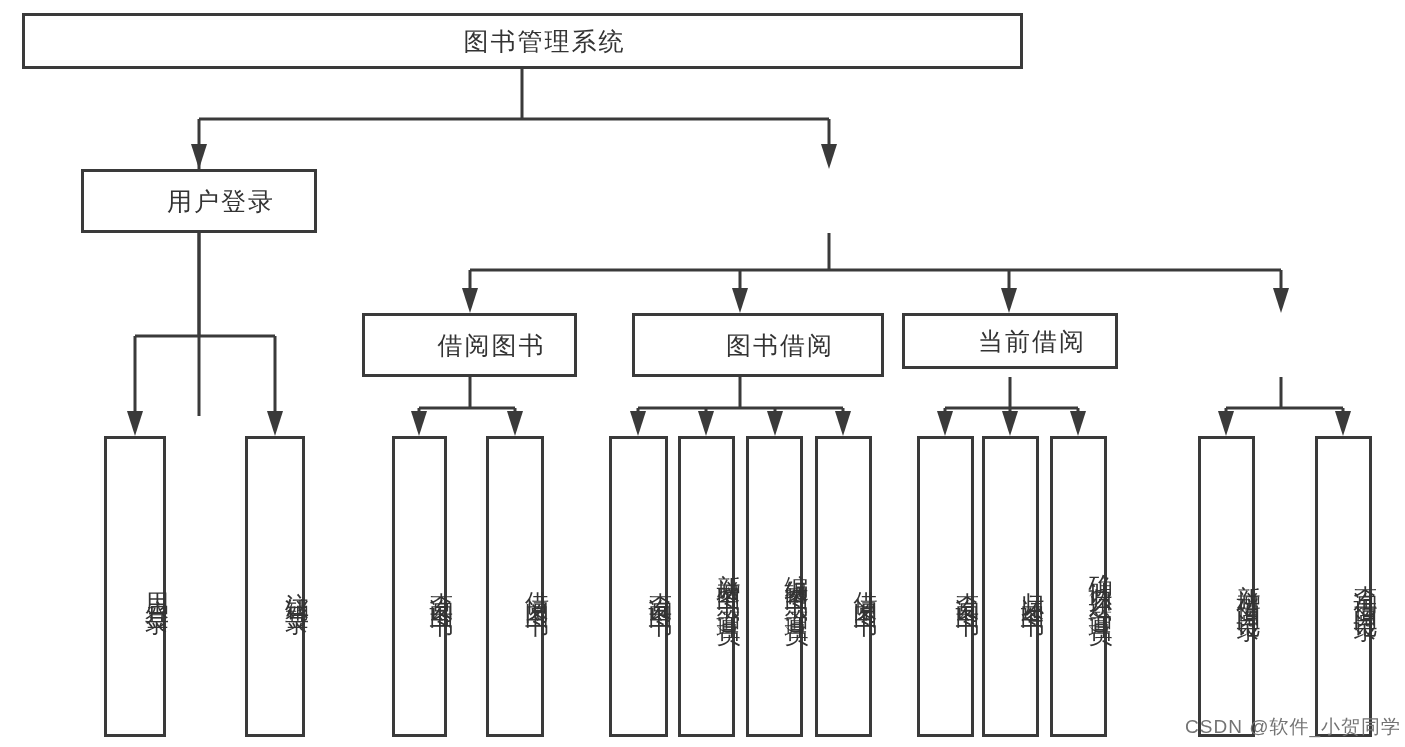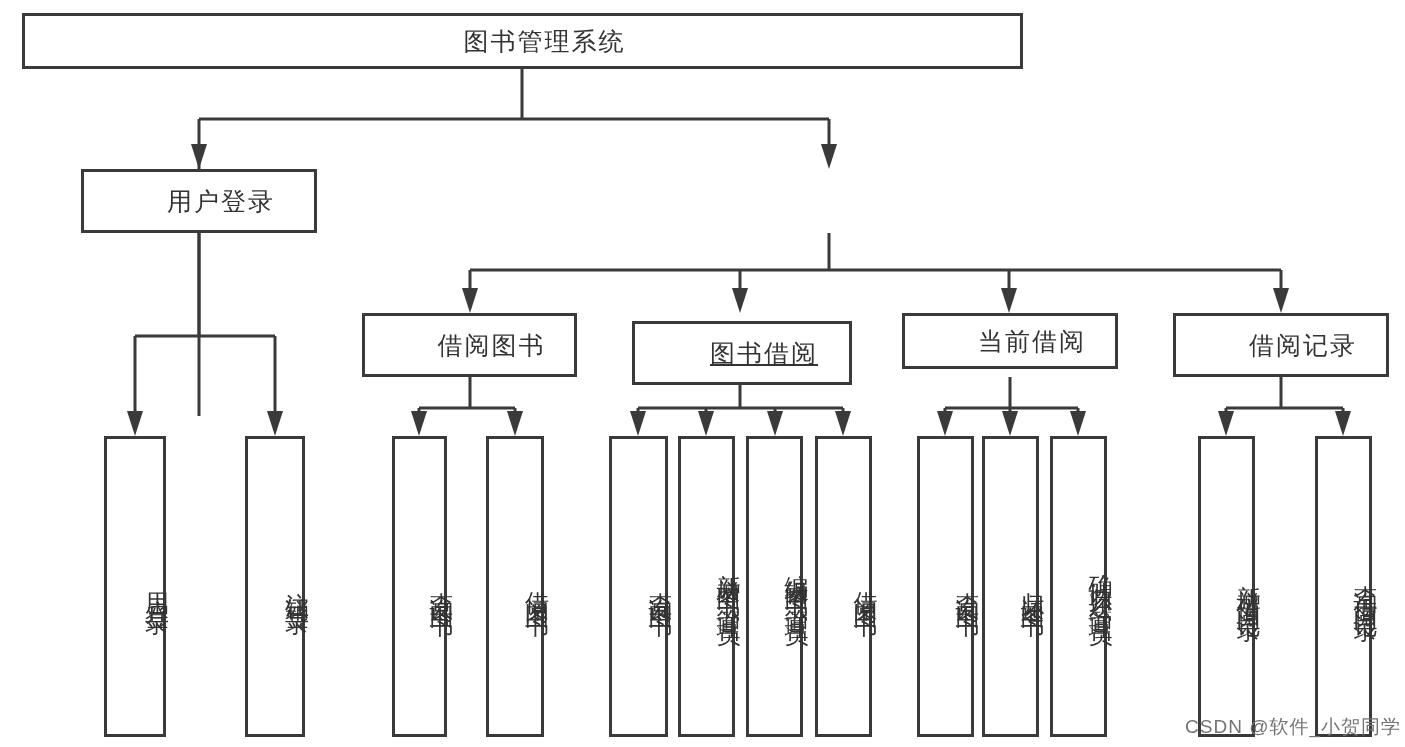--- a/index.html
+++ b/index.html
@@ -104,28 +104,25 @@
     <span>图书管理系统</span>
   </div>
 
   <div class="node h-node" style="left:81px; top:169px; width:236px; height:64px;">
     <span>用户登录</span>
   </div>
 
   <div class="node h-node" style="left:362px; top:313px; width:215px; height:64px;">
     <span>借阅图书</span>
   </div>
-  <div class="node h-node" style="left:632px; top:321px; width:220px; height:64px;text-decoration:underline;">
+  <div class="node h-node" style="left:632px; top:313px; width:252px; height:64px;">
     <span>图书借阅</span>
   </div>
   <div class="node h-node" style="left:902px; top:313px; width:216px; height:56px;">
     <span>当前借阅</span>
-  </div>
-  <div class="node h-node" style="left:1173px; top:313px; width:216px; height:64px;">
-    <span>借阅记录</span>
   </div>
 
   <div class="node" style="left:104px; top:436px; width:62px; height:301px;">
     <span class="leaf-label">用户登录</span>
   </div>
   <div class="node" style="left:245px; top:436px; width:60px; height:301px;">
     <span class="leaf-label">注销登录</span>
   </div>
 
   <div class="node" style="left:392px; top:436px; width:55px; height:301px;">

